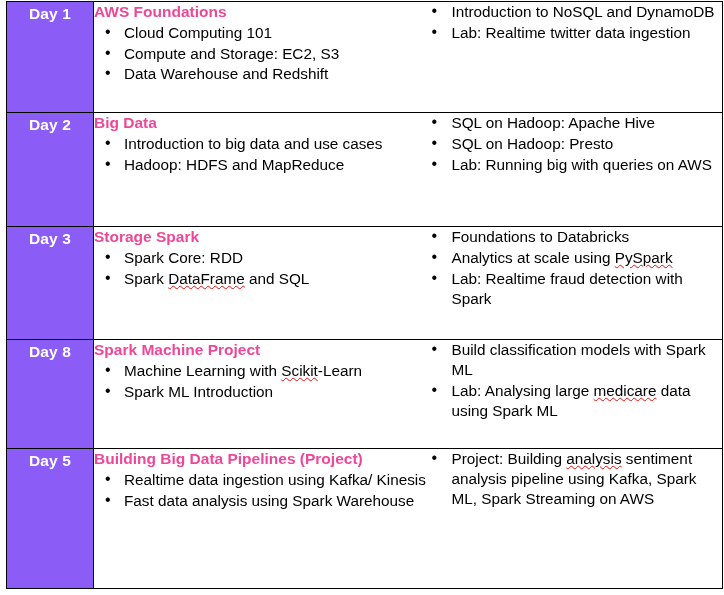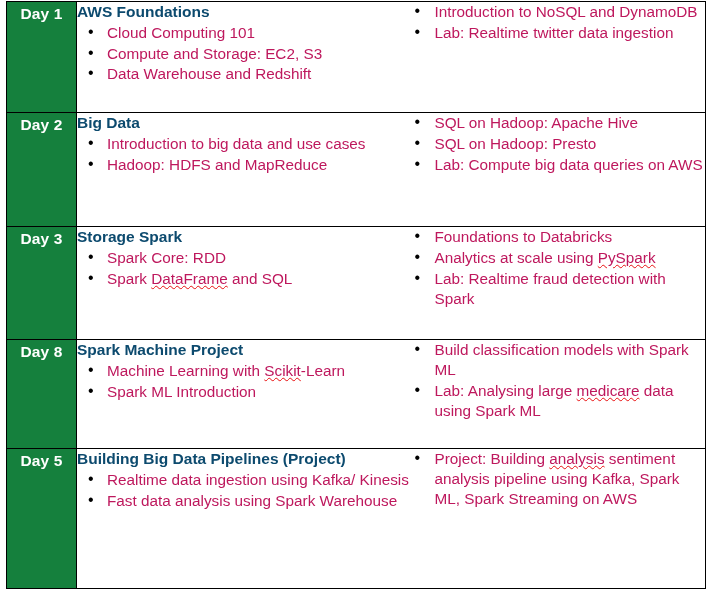--- a/index.html
+++ b/index.html
@@ -21,22 +21,22 @@
     table-layout: fixed;
   }
 
   #schedule-table td {
     border: 1.6px solid #000000;
     vertical-align: top;
     padding: 0;
   }
 
   .day-cell {
-    width: 70px;
-    background: #15803d;
+    width: 87px;
+    background: #8b5cf6;
     padding: 4px 0 0 0;
     text-align: center;
   }
   .day-label {
     color: #ffffff;
     font-weight: bold;
     font-size: 15.5px;
     line-height: 1.25;
     letter-spacing: 0.1px;
     display: block;
@@ -50,36 +50,36 @@
   }
   .detail-cell {
     width: 295px;
     padding: 3px 6px 6px 28px;
     border-left: none !important;
   }
 
   .section-title {
     font-weight: bold;
     font-size: 15.5px;
-    color: #0c4a6e;
+    color: #ec4899;
     line-height: 1.27;
     margin: 0 0 1px 0;
     white-space: nowrap;
   }
 
   ul.bullets {
     list-style: none;
     margin: 0;
     padding: 0;
   }
   ul.bullets li {
     position: relative;
     font-size: 15.3px;
     line-height: 1.30;
-    color: #be185d;
+    color: #000000;
     padding-left: 30px;
     margin: 0 0 1px 0;
   }
   ul.bullets li::before {
     content: "\2022";
     position: absolute;
     left: 11px;
     top: -1px;
     font-size: 16px;
     color: #000000;
@@ -139,21 +139,21 @@
         <div class="section-title">Big Data</div>
         <ul class="bullets">
           <li>Introduction to big data and use cases</li>
           <li>Hadoop: HDFS and MapReduce</li>
         </ul>
       </td>
       <td class="detail-cell">
         <ul class="bullets">
           <li>SQL on Hadoop: Apache Hive</li>
           <li>SQL on Hadoop: Presto</li>
-          <li class="red">Lab: Compute big data queries on AWS</li>
+          <li class="red">Lab: Running big with queries on AWS</li>
         </ul>
       </td>
     </tr>
 
     <tr class="r3">
       <td class="day-cell">
         <span class="day-label">Day 3</span>
       </td>
       <td class="topic-cell">
         <div class="section-title">Storage Spark</div>

